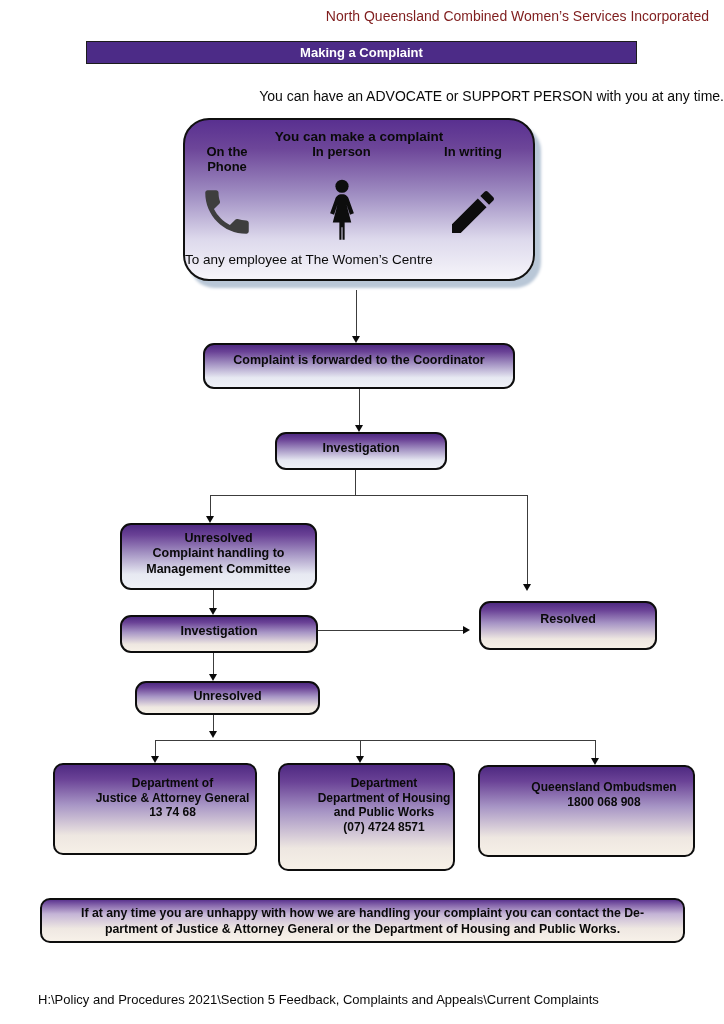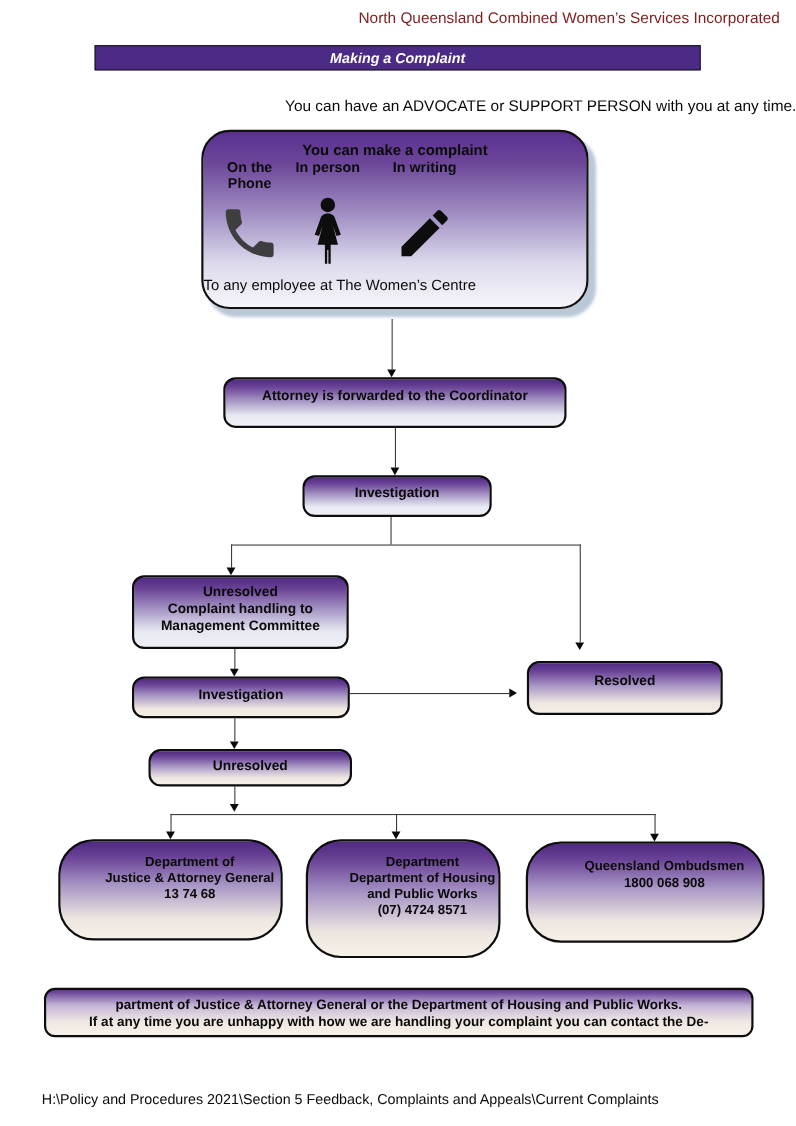--- a/index.html
+++ b/index.html
@@ -3,43 +3,43 @@
 <meta charset="utf-8">
 <style>
   html,body{margin:0;padding:0;background:#fff;}
   .page{position:relative;width:724px;height:1024px;background:#fff;overflow:hidden;
         font-family:"Liberation Sans",sans-serif;color:#0a0a0a;}
 
   .org-title{position:absolute;top:8px;right:15px;font-size:14px;color:#7f1d1d;white-space:nowrap;}
 
   .title-banner{position:absolute;left:86px;top:41px;width:551px;height:23px;box-sizing:border-box;
         background:#4C2B87;border:1px solid #1c1c1c;color:#ffffff;font-weight:bold;font-size:13px;
-        text-align:center;line-height:21px;font-style:italic;}
+        text-align:center;line-height:21px;}
 
   .intro-line{position:absolute;left:0;top:88px;width:100%;text-align:right;font-size:14px;}
 
   
   .bigbox{position:absolute;left:183px;top:118px;width:352px;height:163px;box-sizing:border-box;
         border:2.5px solid #101010;border-radius:26px;
         background:linear-gradient(180deg,#593090 0%,#6d4699 18%,#a291c4 48%,#ddd9ec 75%,#f6f5fa 100%);
         box-shadow:6px 7px 3px #b9c7d7;display:flex;flex-direction:column;}
   .bb-title{font-weight:bold;font-size:13.5px;text-align:center;margin-top:9px;}
-  .methods{display:flex;padding:1px 14px 0 13px;}
+  .methods{display:flex;justify-content:space-between;padding:1px 14px 0 13px;}
   .method{display:flex;flex-direction:column;align-items:center;}
   .m1{width:58px;} .m2{width:84px;} .m3{width:92px;} .m4{width:112px;}
   .m-label{font-weight:bold;font-size:13px;line-height:1.15;height:33px;text-align:center;}
   .m-icon{display:flex;align-items:center;justify-content:center;height:68px;}
   .bb-footer{font-weight:normal;font-size:13.5px;text-align:left;margin-top:auto;margin-bottom:12px;}
 
   
   .node{position:absolute;box-sizing:border-box;border:2.5px solid #0d0d0d;border-radius:11px;
         text-align:center;font-weight:bold;font-size:12.5px;line-height:1.22;color:#0a0a0a;
         background:linear-gradient(180deg,#4f2a82 0%,#6a4296 16%,#a493c3 45%,#e7e9f2 78%,#eff1f7 100%);}
   .node.warm{background:linear-gradient(180deg,#4f2a82 0%,#6a4296 16%,#a795c5 45%,#eee7e1 80%,#f6f0e7 100%);}
-  .node.r18{border-radius:32px;padding-left:35px;}
+  .node.r18{border-radius:10px;padding-left:35px;}
   .notice{position:absolute;box-sizing:border-box;border:2.5px solid #0d0d0d;border-radius:10px;
         text-align:center;font-weight:bold;font-size:12.3px;line-height:1.3;
         background:linear-gradient(180deg,#5c3590 0%,#8a6bae 14%,#c4b4d6 34%,#efe8e2 70%,#f7f1e9 100%);}
 
   
   .vline{position:absolute;width:1px;background:#3c3c3c;}
   .hline{position:absolute;height:1px;background:#3c3c3c;}
   .arr-d{position:absolute;width:0;height:0;border-left:4.5px solid transparent;
         border-right:4.5px solid transparent;border-top:7px solid #0a0a0a;}
   .arr-r{position:absolute;width:0;height:0;border-top:4.5px solid transparent;
@@ -86,21 +86,21 @@
         </div>
       </div>
     </div>
     <div class="bb-footer">To any employee at The Women’s Centre</div>
   </div>
 
   <div class="vline" style="left:356px;top:290px;height:46px;"></div>
   <div class="arr-d" style="left:352px;top:336px;"></div>
 
   <div class="node" style="left:203px;top:343px;width:312px;height:46px;padding-top:8px;">
-    <span>Attorney is forwarded to the Coordinator</span>
+    <span>Complaint is forwarded to the Coordinator</span>
   </div>
 
   <div class="vline" style="left:359px;top:389px;height:36px;"></div>
   <div class="arr-d" style="left:355px;top:425px;"></div>
 
   <div class="node" style="left:275px;top:432px;width:172px;height:38px;padding-top:7px;">
     <span>Investigation</span>
   </div>
 
   <div class="vline" style="left:355px;top:470px;height:25px;"></div>
@@ -157,19 +157,19 @@
     <div>Department of Housing</div>
     <div>and Public Works</div>
     <div>(07) 4724 8571</div>
   </div>
   <div class="node warm r18" style="left:478px;top:765px;width:217px;height:92px;padding-top:13px;font-size:12px;">
     <div>Queensland Ombudsmen</div>
     <div>1800 068 908</div>
   </div>
 
   <div class="notice" style="left:40px;top:898px;width:645px;height:45px;padding-top:6px;">
+    <div class="nowrap">If at any time you are unhappy with how we are handling your complaint you can contact the De-</div>
     <div class="nowrap">partment of Justice &amp; Attorney General or the Department of Housing and Public Works.</div>
-    <div class="nowrap">If at any time you are unhappy with how we are handling your complaint you can contact the De-</div>
   </div>
 
   <div class="footer-path">H:\Policy and Procedures 2021\Section 5 Feedback, Complaints and Appeals\Current Complaints</div>
 
 </div>
 
 </body></html>

